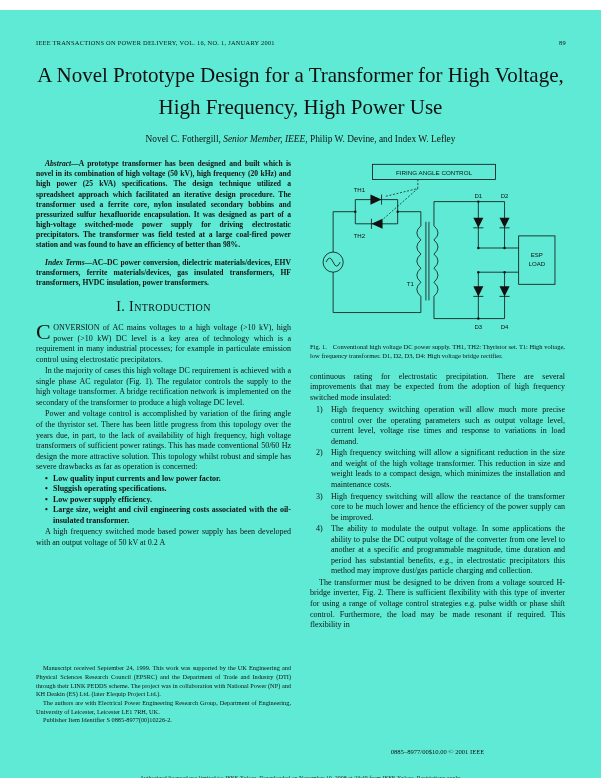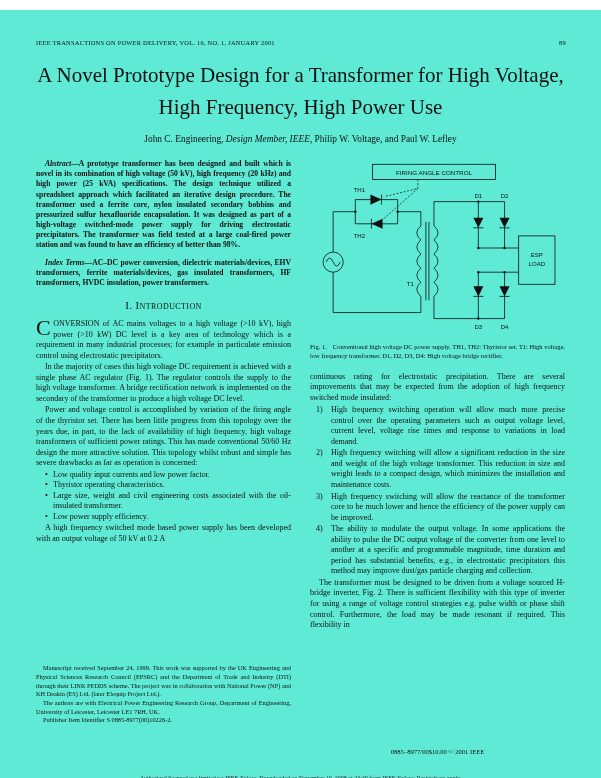--- a/index.html
+++ b/index.html
@@ -18,27 +18,27 @@
     font-size:21px; line-height:1.5; font-weight:400;
   }
   .authors { text-align:center; font-size:9.4px; margin-top:11px; }
   .columns { display:flex; gap:19px; margin:15px 36px 0; }
   .col { flex:0 0 255px; width:255px; display:flex; flex-direction:column; height:566px; }
   .abstract, .index-terms {
     font-size:7.6px; font-weight:bold; text-align:justify; line-height:1.34; text-indent:9px;
   }
   .index-terms { margin-top:7px; }
   .sec-heading {
-    text-align:center; font-size:11px; font-variant:small-caps; letter-spacing:0.4px;
+    text-align:center; font-size:14px; font-variant:small-caps; letter-spacing:0.4px;
     margin:11px 0 7px; font-weight:400;
   }
   .body-p { font-size:8px; line-height:1.32; text-align:justify; text-indent:9px; margin-top:1px; }
   .no-indent { text-indent:0; }
   .dropcap { float:left; font-size:22px; line-height:0.85; padding-right:2.5px; }
-  ul.bullets { list-style:none; padding-left:17px; font-size:8px; line-height:1.32; margin-top:1px; }
+  ul.bullets { list-style:none; padding-left:17px; font-size:8px; line-height:1.32; margin-top:1px;font-weight:bold; }
   ul.bullets li { text-align:justify; position:relative; }
   ul.bullets li::before { content:"\2022"; position:absolute; left:-8px; }
   .footnotes { margin-top:auto; font-size:6.3px; line-height:1.38; }
   .footnotes p { text-indent:7px; text-align:justify; }
   .figure { margin-top:2px; }
   .figure svg { display:block; margin:0 auto; }
   .fig-caption { font-size:6.5px; line-height:1.35; margin-top:8px; text-align:justify; }
   .fig-caption .cap-label { margin-right:6px; }
   .rc-text { margin-top:10px; }
   .numlist { margin-top:2px; padding-left:6px; }
@@ -64,41 +64,41 @@
 
 <div class="page">
 
   <div class="running-head">
     <span>IEEE TRANSACTIONS ON POWER DELIVERY, VOL. 16, NO. 1, JANUARY 2001</span>
     <span>89</span>
   </div>
 
   <h1 class="paper-title">A Novel Prototype Design for a Transformer for High Voltage, High Frequency, High Power Use</h1>
 
-  <div class="authors"><span>John C. Engineering, </span><i>Design Member, IEEE</i><span>, Philip W. Voltage, and Paul W. Lefley</span></div>
+  <div class="authors"><span>Novel C. Fothergill, </span><i>Senior Member, IEEE</i><span>, Philip W. Devine, and Index W. Lefley</span></div>
 
   <div class="columns">
 
     <div class="col">
       <p class="abstract"><i>Abstract—</i><span>A prototype transformer has been designed and built which is novel in its combination of high voltage (50 kV), high frequency (20 kHz) and high power (25 kVA) specifications. The design technique utilized a spreadsheet approach which facilitated an iterative design procedure. The transformer used a ferrite core, nylon insulated secondary bobbins and pressurized sulfur hexafluoride encapsulation. It was designed as part of a high-voltage switched-mode power supply for driving electrostatic precipitators. The transformer was field tested at a large coal-fired power station and was found to have an efficiency of better than 98%.</span></p>
 
       <p class="index-terms"><i>Index Terms—</i><span>AC–DC power conversion, dielectric materials/devices, EHV transformers, ferrite materials/devices, gas insulated transformers, HF transformers, HVDC insulation, power transformers.</span></p>
 
       <h2 class="sec-heading">I. Introduction</h2>
 
       <p class="body-p no-indent"><span class="dropcap">C</span><span>ONVERSION of AC mains voltages to a high voltage (&gt;10 kV), high power (&gt;10 kW) DC level is a key area of technology which is a requirement in many industrial processes; for example in particulate emission control using electrostatic precipitators.</span></p>
 
       <p class="body-p">In the majority of cases this high voltage DC requirement is achieved with a single phase AC regulator (Fig. 1). The regulator controls the supply to the high voltage transformer. A bridge rectification network is implemented on the secondary of the transformer to produce a high voltage DC level.</p>
       <p class="body-p">Power and voltage control is accomplished by variation of the firing angle of the thyristor set. There has been little progress from this topology over the years due, in part, to the lack of availability of high frequency, high voltage transformers of sufficient power ratings. This has made conventional 50/60 Hz design the more attractive solution. This topology whilst robust and simple has severe drawbacks as far as operation is concerned:</p>
 
       <ul class="bullets">
         <li>Low quality input currents and low power factor.</li>
-        <li>Thyristor operating characteristics.</li>
+        <li>Sluggish operating specifications.</li>
+        <li>Low power supply efficiency.</li>
         <li>Large size, weight and civil engineering costs associated with the oil-insulated transformer.</li>
-        <li>Low power supply efficiency.</li>
       </ul>
 
       <p class="body-p">A high frequency switched mode based power supply has been developed with an output voltage of 50 kV at 0.2 A</p>
 
       <div class="footnotes">
         <p>Manuscript received September 24, 1999. This work was supported by the UK Engineering and Physical Sciences Research Council (EPSRC) and the Department of Trade and Industry (DTI) through their LINK PEDDS scheme. The project was in collaboration with National Power (NP) and KH Deakin (ES) Ltd. (later Elequip Project Ltd.).</p>
         <p>The authors are with Electrical Power Engineering Research Group, Department of Engineering, University of Leicester, Leicester LE1 7RH, UK.</p>
         <p>Publisher Item Identifier S 0885-8977(00)10226-2.</p>
       </div>
     </div>

